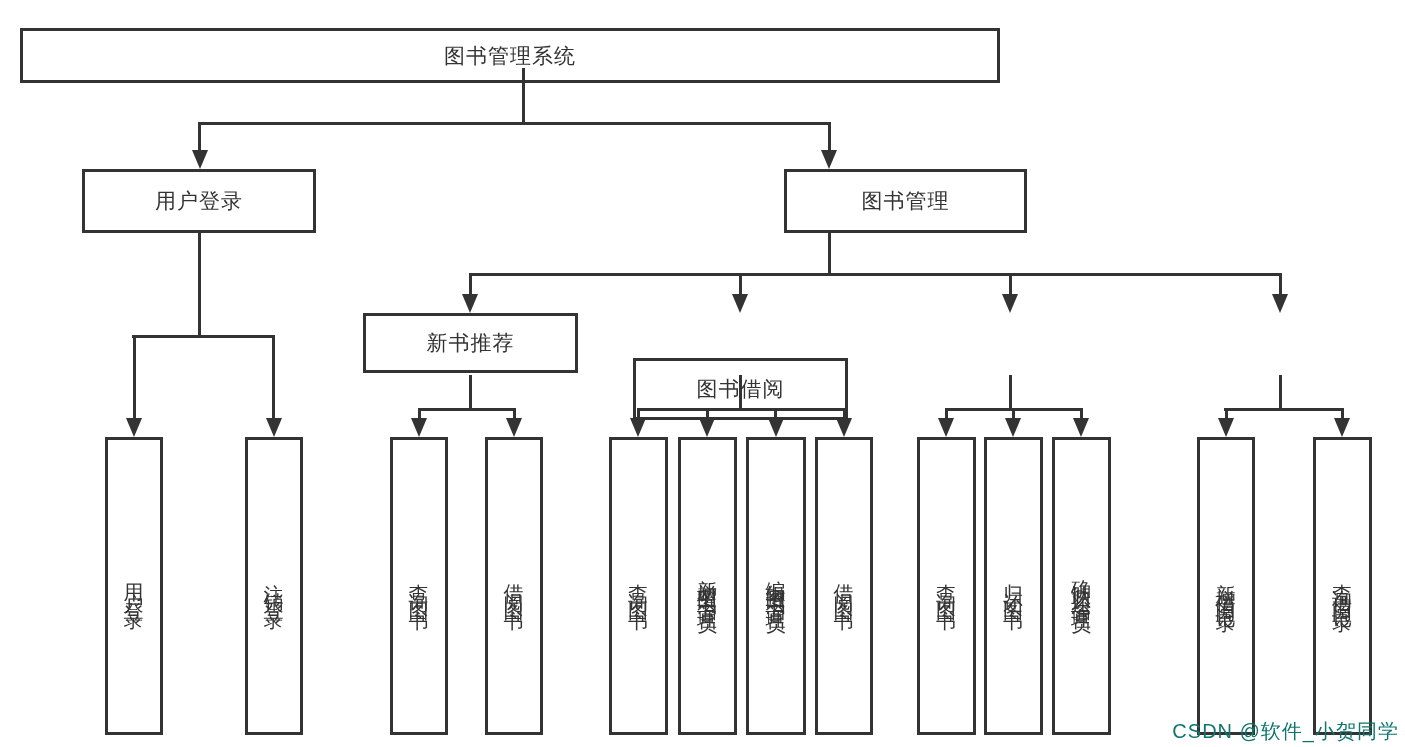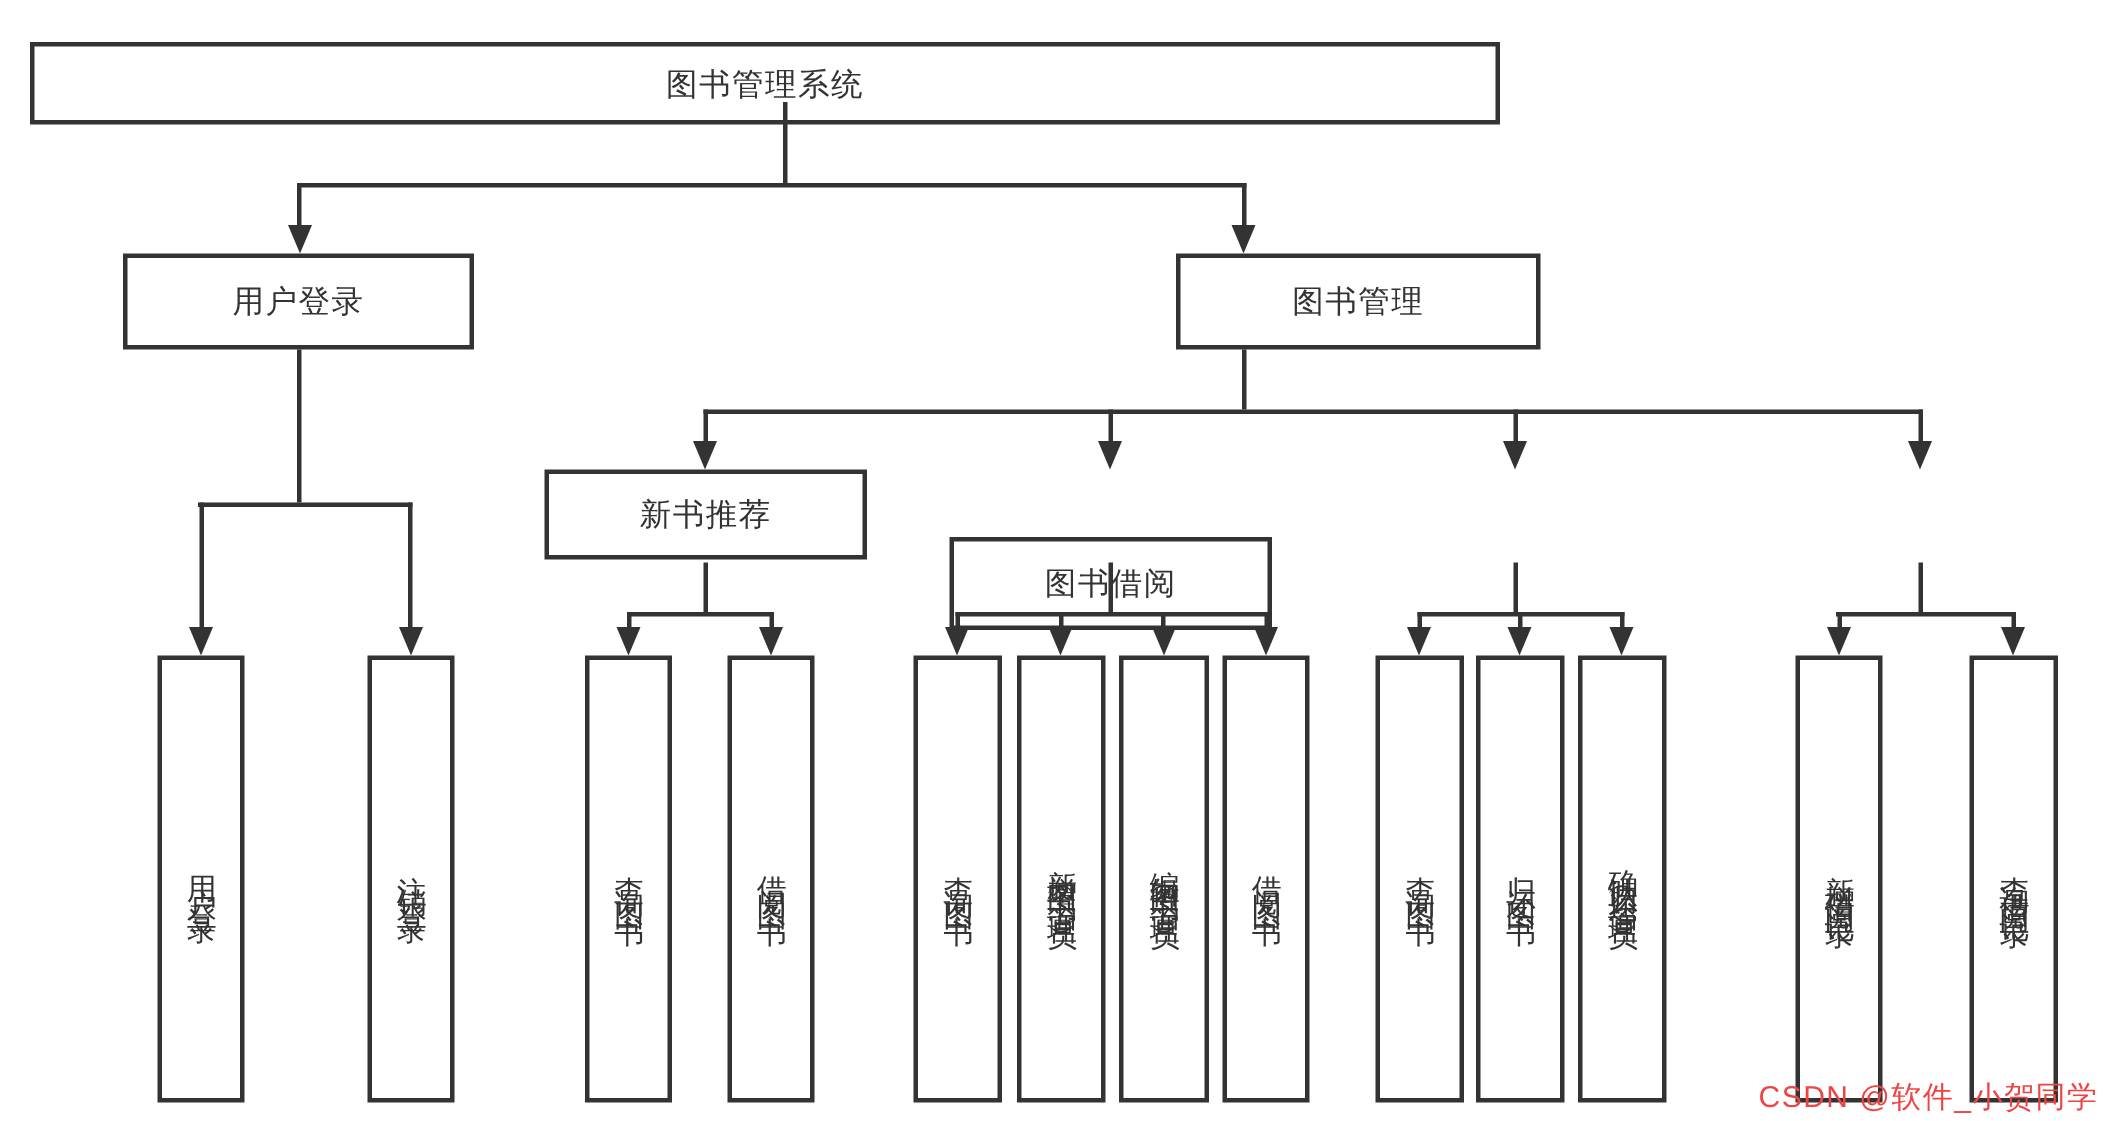--- a/index.html
+++ b/index.html
@@ -51,21 +51,21 @@
     height: 0;
     border-left: 8px solid transparent;
     border-right: 8px solid transparent;
     border-top: 19px solid #333333;
   }
   #watermark {
     position: absolute;
     right: 6px;
     bottom: 2px;
     font-size: 20px;
-    color: #ef4444;
+    color: #0f766e;
     letter-spacing: 1px;
   }
 </style>
 </head>
 <body>
 
 <div id="canvas">
 
   <div class="box" style="left:20px; top:13px; width:980px; height:55px;margin-top:15px;">
     <span>图书管理系统</span>

